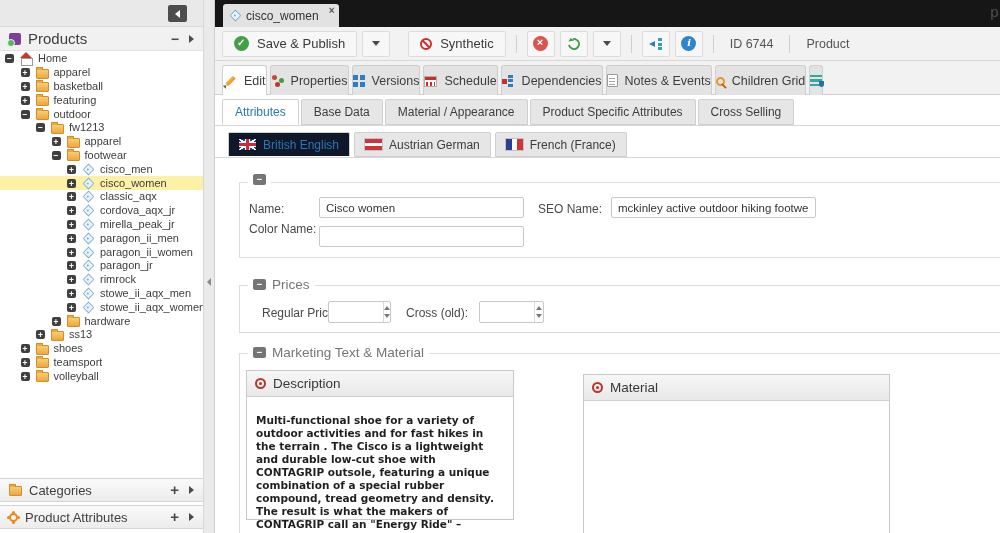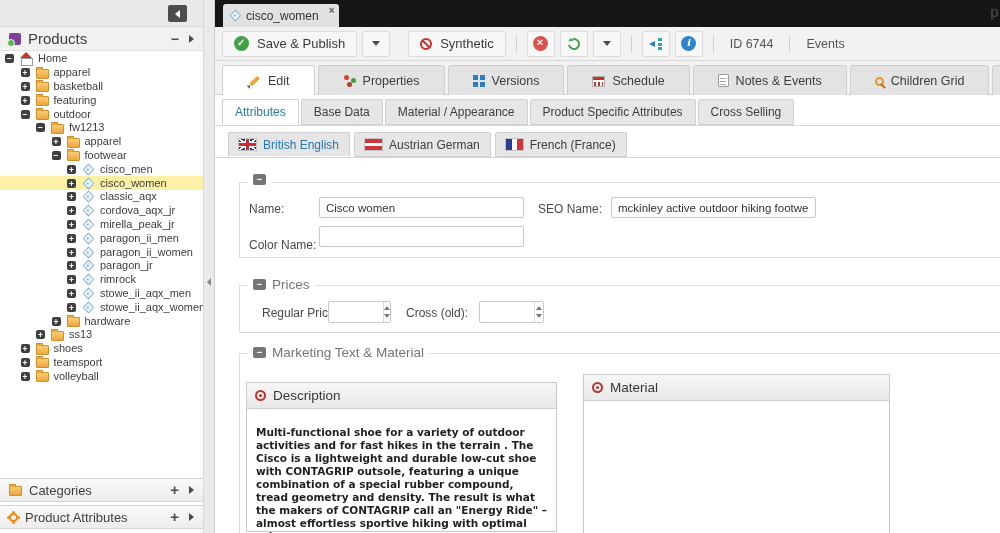--- a/index.html
+++ b/index.html
@@ -40,49 +40,49 @@
   .logo-partial { position: absolute; right: -3px; top: 3px; color: #4f4f4f; font-size: 15px; letter-spacing: .5px; }
 
   .toolbar { position: absolute; left: 0; top: 27px; right: 0; height: 34px; background: #f2f2f2; border-bottom: 1px solid #d7d7d7; display: flex; align-items: center; padding-left: 7px; gap: 5px; }
   .tb-btn { height: 26px; display: inline-flex; align-items: center; justify-content: center; gap: 8px; padding: 0 11px; background: #f7f7f7; border: 1px solid #dcdcdc; border-radius: 2px; font-size: 13px; color: #3a3a3a; cursor: pointer; }
   .tb-btn.icon-only { width: 28px; padding: 0; }
   .tb-sep { width: 1px; height: 18px; background: #cfcfcf; margin: 0 5px; }
   .tb-label { font-size: 12.5px; color: #555; padding: 0 6px; }
   .dd-arrow { width: 0; height: 0; border-left: 4px solid transparent; border-right: 4px solid transparent; border-top: 5px solid #4a4a4a; }
 
   .main-tabs { position: absolute; left: 0; top: 61px; right: 0; height: 34px; background: #f2f2f2; border-bottom: 1px solid #cfcfcf; display: flex; align-items: flex-end; padding-left: 7px; gap: 3px; }
-  .mtab { height: 30px; display: inline-flex; align-items: center; gap: 7px; padding: 0 24px; background: #e3e3e3; border: 1px solid #cfcfcf; border-bottom: none; border-radius: 3px 3px 0 0; font-size: 12.5px; color: #3d3d3d; margin-bottom: -1px; cursor: pointer; white-space: nowrap; }
+  .mtab { height: 30px; display: inline-flex; align-items: center; gap: 7px; padding: 0 0; background: #e3e3e3; border: 1px solid #cfcfcf; border-bottom: none; border-radius: 3px 3px 0 0; font-size: 12.5px; color: #3d3d3d; margin-bottom: -1px; cursor: pointer; white-space: nowrap; }
   .mtab.active { background: #fff; }
 
   .content { position: absolute; left: 0; top: 96px; right: 0; bottom: 0; background: #fff; }
   .sub-tabs { position: absolute; left: 7px; top: 3px; display: flex; gap: 2px; align-items: flex-end; z-index: 2; }
   .stab { height: 26px; padding: 0 12px; display: flex; align-items: center; background: #e6e6e6; border: 1px solid #d0d0d0; border-radius: 2px 2px 0 0; font-size: 12px; color: #3d3d3d; cursor: pointer; white-space: nowrap; }
   .stab.active { background: #fff; color: #2779b0; border-bottom-color: #fff; }
   .subline { position: absolute; left: 0; top: 29px; right: 0; height: 1px; background: #d6d6d6; }
   .lang-tabs { position: absolute; left: 13px; top: 36px; display: flex; gap: 4px; align-items: flex-end; z-index: 2; }
   .ltab { height: 25px; padding: 0 10px; display: flex; align-items: center; gap: 7px; background: #e6e6e6; border: 1px solid #d0d0d0; border-radius: 2px 2px 0 0; font-size: 12px; color: #3d3d3d; cursor: pointer; white-space: nowrap; }
-  .ltab.active { background: #e5e5e5; color: #2779b0; border-bottom-color: #fff; }
+  .ltab.active { background: #0f172a; color: #2779b0; border-bottom-color: #fff; }
   .langline { position: absolute; left: 0; top: 61px; right: 0; height: 1px; background: #d6d6d6; }
 
   fieldset.fs { position: absolute; left: 24px; right: -3px; border: 1px solid #dcdcdc; background: #fff; }
   .fs1 { top: 86px; height: 76px; }
   .fs-prices { top: 189px; height: 48px; }
   .fs-marketing { top: 257px; height: 290px; }
   .legend { position: absolute; top: -9px; left: 8px; background: #fff; padding: 0 5px; display: flex; align-items: center; gap: 6px; font-size: 13.5px; color: #757575; }
   .toggle { width: 13px; height: 11px; background: #757575; border-radius: 2px; color: #fff; font: 700 9px/11px "DejaVu Sans Mono", monospace; text-align: center; cursor: pointer; }
   .lbl { position: absolute; font-size: 12px; color: #484848; white-space: nowrap; }
   .inp { position: absolute; height: 21px; width: 205px; border: 1px solid #c9c9c9; border-radius: 2px; font-size: 11.5px; padding: 0 6px; color: #333; font-family: "Liberation Sans", sans-serif; background: #fff; }
   .spin { position: absolute; height: 22px; border: 1px solid #c9c9c9; border-radius: 2px; background: #fff; display: flex; }
   .spin input { flex: 1; min-width: 0; border: none; outline: none; font-size: 15px; padding: 0 5px; color: #333; font-family: "Liberation Sans", sans-serif; margin-left: 44px; }
   .spin .arrows { width: 17px; border-left: 1px solid #d9d9d9; display: flex; flex-direction: column; align-items: center; justify-content: center; gap: 4px; cursor: pointer; }
   .tri-up { width: 0; height: 0; border-left: 3.5px solid transparent; border-right: 3.5px solid transparent; border-bottom: 4px solid #7a7a7a; }
   .tri-down { width: 0; height: 0; border-left: 3.5px solid transparent; border-right: 3.5px solid transparent; border-top: 4px solid #7a7a7a; }
 
   .panel-box { position: absolute; border: 1px solid #c9c9c9; background: #fff; }
-  .desc-panel { left: 6px; top: 28px; width: 311px; height: 150px; }
+  .desc-panel { left: 6px; top: 16px; width: 268px; height: 150px; }
   .mat-panel { left: 343px; top: 20px; width: 307px; height: 180px; }
   .panel-box .pb-head { height: 26px; background: linear-gradient(#f6f6f6, #e9e9e9); border-bottom: 1px solid #cfcfcf; display: flex; align-items: center; gap: 7px; padding: 0 8px; font-size: 13.5px; color: #383838; }
   .pb-body { padding: 17px 9px 0 9px; font-size: 10.5px; line-height: 13px; color: #1f1f1f; font-family: "DejaVu Sans", sans-serif; }
   .pb-body p { margin-bottom: 18px; font-weight: bold; }
   .pb-body b { color: #111; }
 
   
   .ic { display: inline-block; position: relative; flex: none; }
   .cube-icon { width: 12px; height: 12px; background: #7d3f98; border-radius: 2px; }
   .cube-icon::before { content: ""; position: absolute; left: -2px; bottom: -2px; width: 6px; height: 6px; border-radius: 50%; background: #57b947; border: 1px solid #f1f1f1; }
@@ -386,39 +386,43 @@
       <span class="tb-sep"></span>
       <button class="tb-btn icon-only">
           <span class="ic structure-icon"></span>
         </button>
       <button class="tb-btn icon-only">
           <span class="ic info-icon"></span>
         </button>
       <span class="tb-sep"></span>
       <span class="tb-label">ID 6744</span>
       <span class="tb-sep"></span>
-      <span class="tb-label">Events</span>
+      <span class="tb-label">Product</span>
     </div>
 
     <nav class="main-tabs" id="main-tabs">
         <div class="mtab active">
           <span class="ic pencil-icon"></span>
           <span>Edit</span>
         </div>
         <div class="mtab">
           <span class="ic dots-icon"></span>
           <span>Properties</span>
         </div>
         <div class="mtab">
           <span class="ic squares-icon"></span>
           <span>Versions</span>
         </div>
         <div class="mtab">
           <span class="ic calendar-icon"></span>
           <span>Schedule</span>
+        </div>
+        <div class="mtab">
+          <span class="ic dependencies-icon"></span>
+          <span>Dependencies</span>
         </div>
         <div class="mtab">
           <span class="ic notes-icon"></span>
           <span>Notes &amp; Events</span>
         </div>
         <div class="mtab">
           <span class="ic magnifier-icon"></span>
           <span>Children Grid</span>
         </div>
         <div class="mtab">
@@ -452,21 +456,21 @@
       <div class="langline"></div>
 
       <fieldset class="fs fs1">
         <span class="legend">
             <span class="toggle">−</span>
           </span>
         <span class="lbl" style="left:9px; top:19px;">Name:</span>
         <input class="inp" style="left: 79px; top: 14px;" value="Cisco women">
         <span class="lbl" style="left:298px; top:19px;">SEO Name:</span>
         <input class="inp" style="left: 371px; top: 14px;" value="mckinley active outdoor hiking footwear ciscc">
-        <span class="lbl" style="left:9px; top:55px;">Color Name:</span>
+        <span class="lbl" style="left:9px; top:39px;">Color Name:</span>
         <input class="inp" style="left: 79px; top: 43px;" value="">
       </fieldset>
 
       <fieldset class="fs fs-prices">
         <span class="legend">
             <span class="toggle">−</span>
             <span>Prices</span>
           </span>
         <span class="lbl" style="left:22px; top:20px;">Regular Price:</span>
         <span class="spin" style="left:88px; top:15px; width:63px;">

